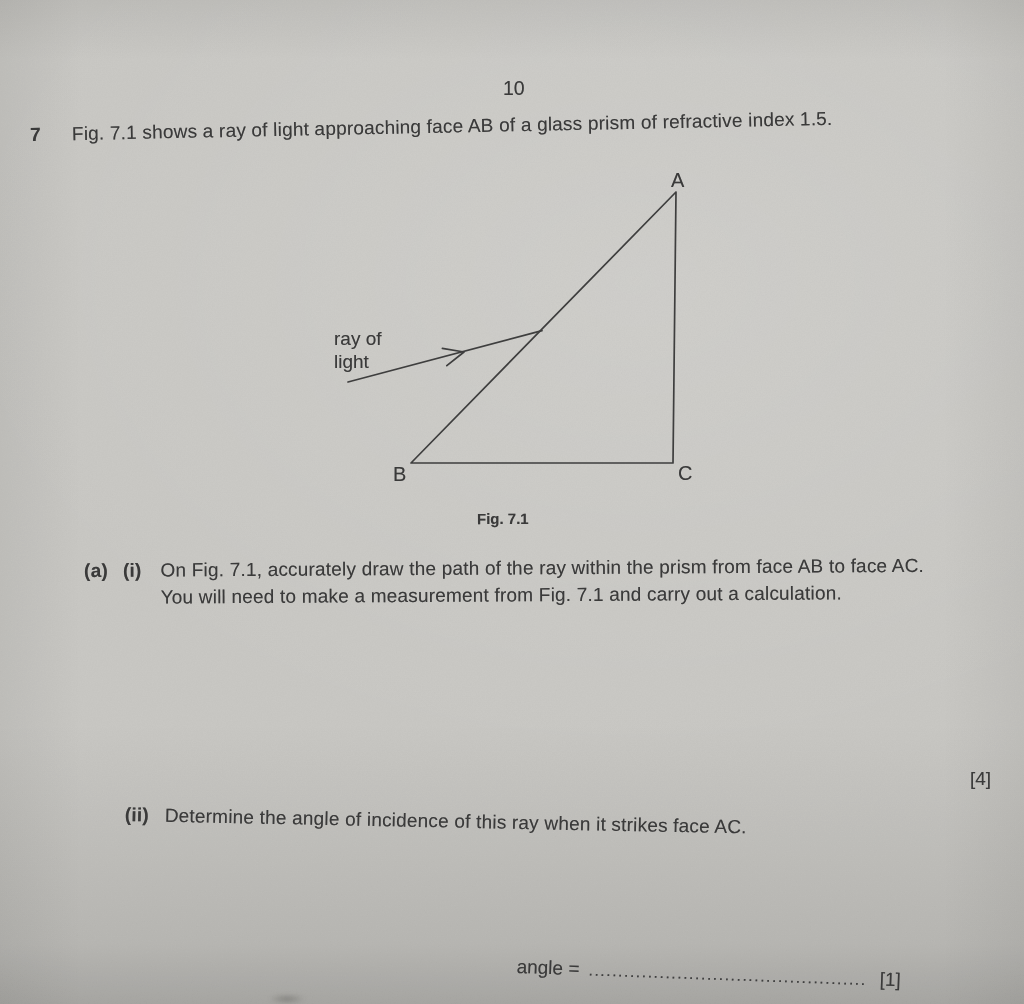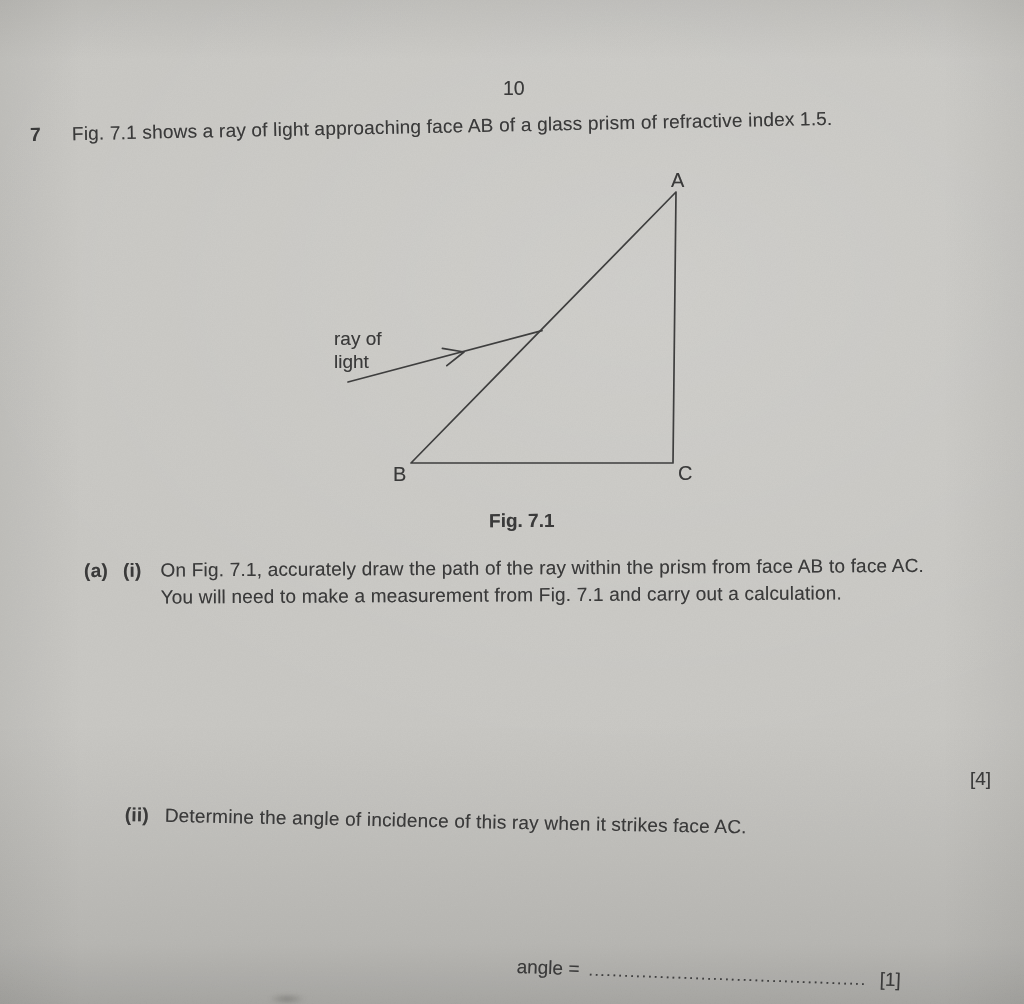--- a/index.html
+++ b/index.html
@@ -41,23 +41,22 @@
     transform-origin: 0 0;
     white-space: nowrap;
     font-size: 19px;
     letter-spacing: 0.2px;
   }
   .q-num { font-weight: bold; }
   .figure-svg { left: 318px; top: 158px; }
   .figure-caption {
     left: 477px; top: 510px;
     font-weight: bold;
-    font-size: 19px;
+    font-size: 15px;
     transform: rotate(-0.3deg);
-    margin-left: 12px;
   }
   .part-ai {
     left: 84px; top: 557px;
     display: flex;
     transform: rotate(-0.35deg);
     transform-origin: 0 0;
     font-size: 19px;
     letter-spacing: 0.2px;
     line-height: 27px;
     white-space: nowrap;

